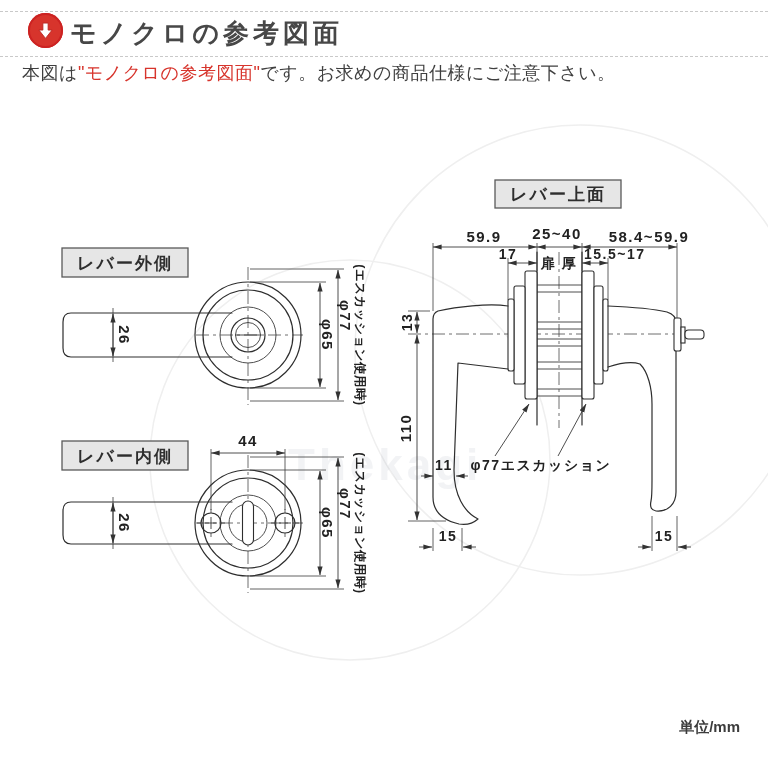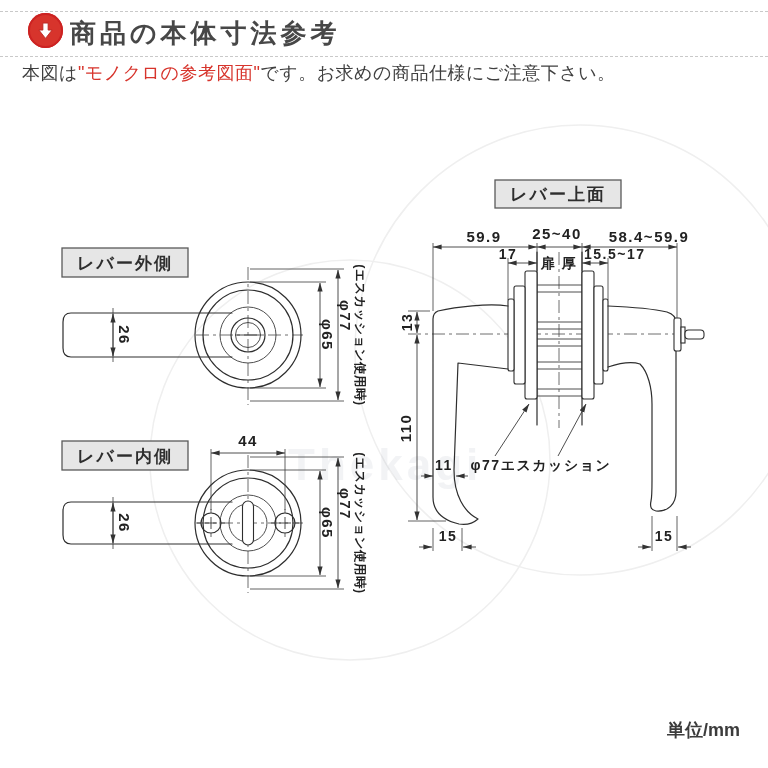--- a/index.html
+++ b/index.html
@@ -20,21 +20,21 @@
   .page-title{
     position:absolute;left:70px;top:16px;font-size:26px;font-weight:bold;
     color:#474747;letter-spacing:4px;white-space:nowrap;
   }
   .notice{
     position:absolute;left:22px;top:61px;font-size:18px;color:#3f3f3f;
     letter-spacing:0.5px;white-space:nowrap;
   }
   .notice .em{color:#d7342c;}
   .unit-label{
-    position:absolute;right:28px;top:718px;font-size:18px;font-weight:600;color:#3c3c3c;
+    position:absolute;right:28px;top:718px;font-size:15px;font-weight:600;color:#3c3c3c;
   }
   svg.diagram{position:absolute;left:0;top:0;}
   
   .out{stroke:#2e2e2e;stroke-width:1.2;fill:none;stroke-linecap:round;stroke-linejoin:round;}
   .thin{stroke:#3a3a3a;stroke-width:0.9;fill:none;}
   .ext{stroke:#3a3a3a;stroke-width:0.8;fill:none;}
   .dim{stroke:#3a3a3a;stroke-width:0.9;fill:none;}
   .cl{stroke:#4a4a4a;stroke-width:0.8;fill:none;stroke-dasharray:13 4 3 4;}
   .white{fill:#ffffff;stroke:#2e2e2e;stroke-width:1.1;}
   text.dt{fill:#222;font-size:15px;font-weight:600;letter-spacing:1.5px;
@@ -49,21 +49,21 @@
 </head>
 <body>
 
 <div class="dash-rule" id="rule-top"></div>
 
 <div class="hdr-icon">
   <svg viewBox="0 0 24 24" aria-hidden="true">
     <path d="M12 21 L4.5 11.5 H9 V3.5 H15 V11.5 H19.5 Z" fill="#ffffff" stroke="#b82520" stroke-width="1"></path>
   </svg>
 </div>
-<div class="page-title">商品の本体寸法参考</div>
+<div class="page-title">モノクロの参考図面</div>
 
 <div class="dash-rule" id="rule-mid"></div>
 
 <div class="notice"><span>本図は</span><span class="em">"モノクロの参考図面"</span><span>です。お求めの商品仕様にご注意下さい。</span></div>
 
 <svg class="diagram" width="768" height="768" viewBox="0 0 768 768">
   <defs>
     <marker id="arw" viewBox="0 0 9 7" markerWidth="9" markerHeight="7" refX="8.6" refY="3.5" orient="auto-start-reverse" markerUnits="userSpaceOnUse">
       <path d="M0,0.9 L9,3.5 L0,6.1 Z" fill="#333"></path>
     </marker>

